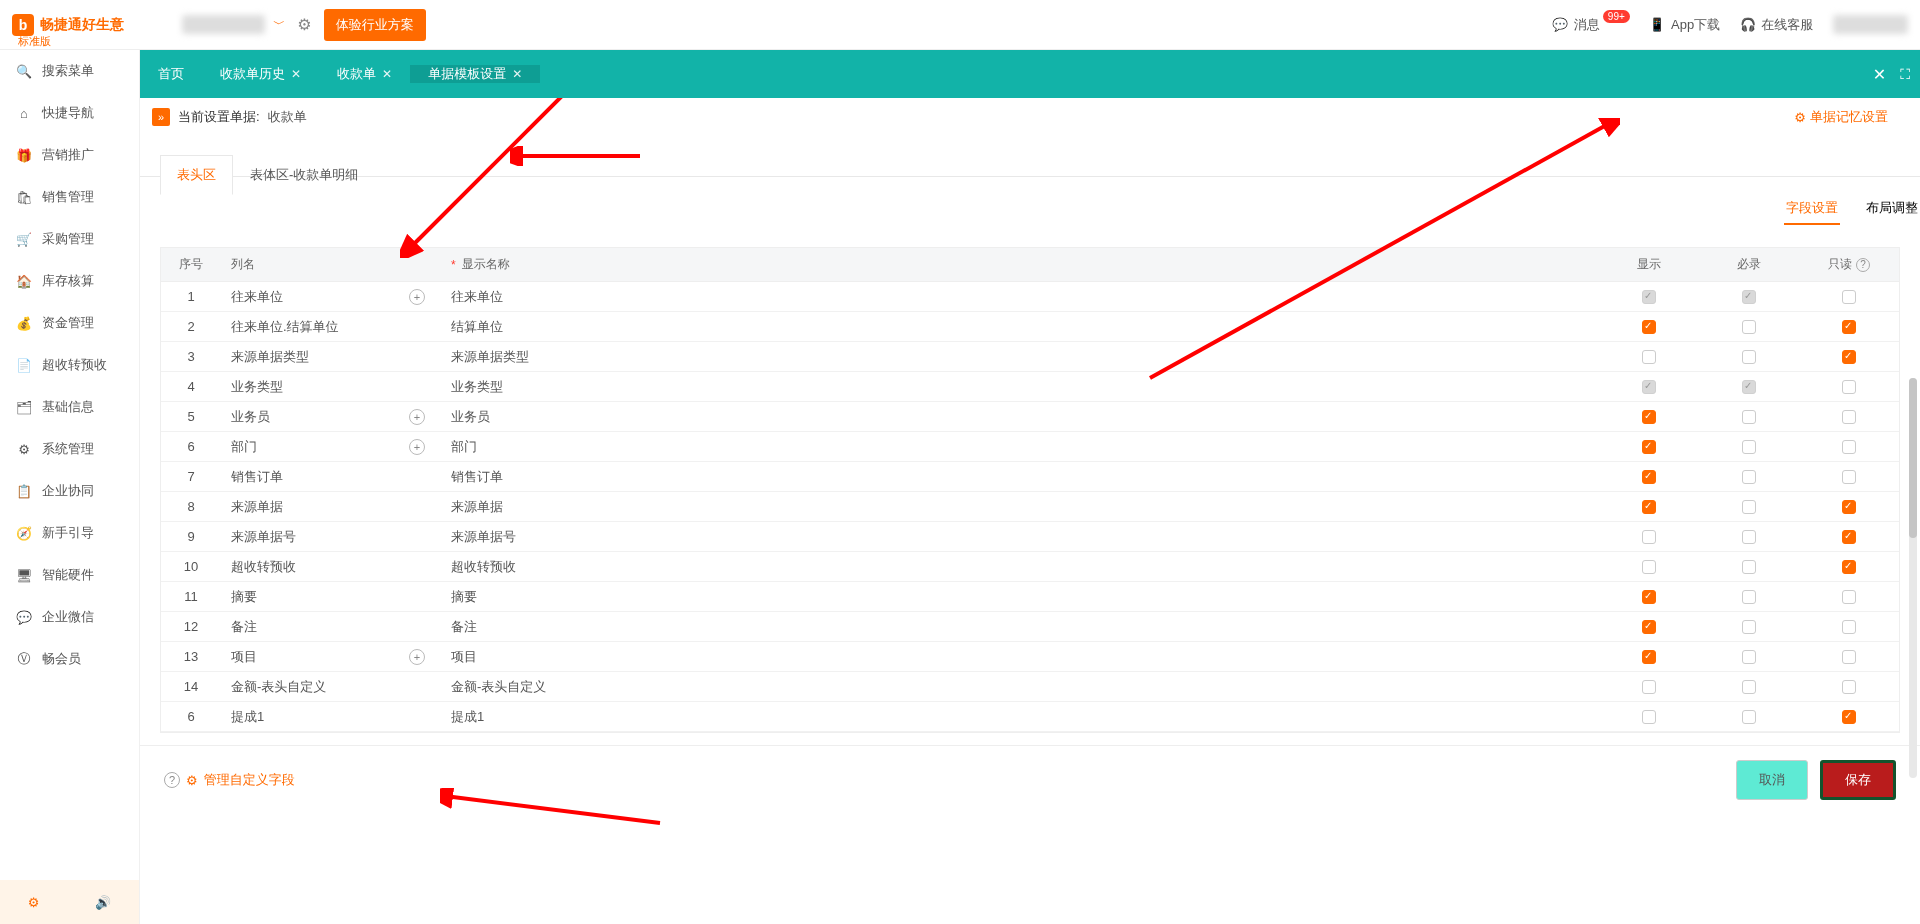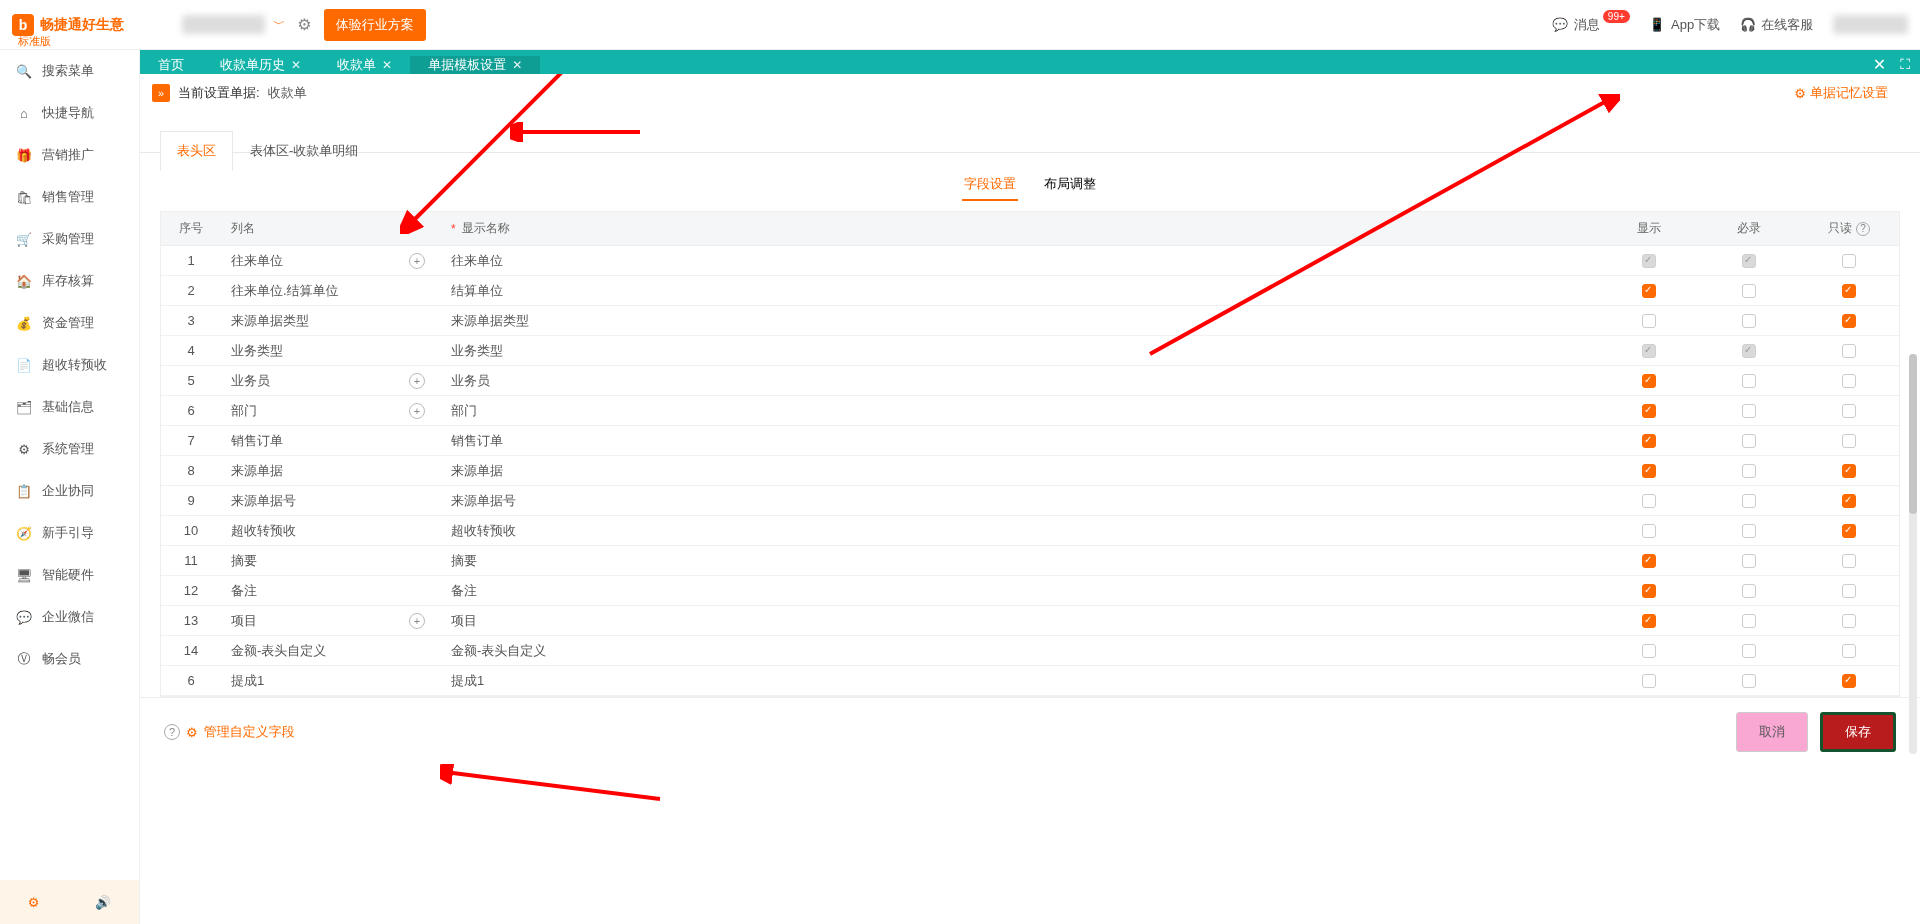--- a/index.html
+++ b/index.html
@@ -18,56 +18,56 @@
 .top-right { margin-left:auto; display:flex; align-items:center; gap:20px; color:#555; }
 .top-right .item { display:flex; align-items:center; gap:5px; font-size:13px; cursor:pointer; }
 .badge { background:#ff3b30; color:#fff; border-radius:9px; font-size:10px; padding:1px 5px; margin-left:-2px; position:relative; top:-8px; }
 .body { flex:1; display:flex; min-height:0; }
 .sidebar { width:140px; border-right:1px solid #f0f0f0; background:#fff; display:flex; flex-direction:column; }
 .sidebar-list { flex:1; overflow:auto; }
 .side-item { display:flex; align-items:center; gap:10px; padding:12px 16px; color:#555; cursor:pointer; font-size:13px; }
 .side-icon { width:16px; text-align:center; color:#555; }
 .sidebar-bottom { height:44px; background:#fff4e8; display:flex; align-items:center; justify-content:space-around; color:#ff6a00; }
 .main { flex:1; display:flex; flex-direction:column; min-width:0; }
-.tabs { height:24px; background:#12b3a8; display:flex; align-items:flex-end; color:#fff; }
+.tabs { height:48px; background:#12b3a8; display:flex; align-items:center; color:#fff; }
 .tab { display:flex; align-items:center; padding:0 18px; cursor:pointer; font-size:13px; gap:6px; }
 .tab.active { background:#0e9e94; }
 .tab .x { font-size:12px; opacity:.9; }
 .tabs-right { margin-left:auto; display:flex; align-items:center; padding:0 10px; gap:14px; }
 .content { flex:1; overflow:auto; padding:0; position:relative; }
 .notice-bar { display:flex; align-items:center; padding:10px 12px; gap:8px; font-size:13px; }
 .notice-handle { background:#ff6a00; color:#fff; width:18px; height:18px; display:inline-flex; align-items:center; justify-content:center; border-radius:2px; font-size:11px; }
 .memory-link { margin-left:auto; color:#ff6a00; display:flex; align-items:center; gap:4px; cursor:pointer; padding-right:20px; }
 .area-tabs { display:flex; border-bottom:1px solid #e8e8e8; padding:0 20px; }
 .area-tab { padding:10px 16px; cursor:pointer; color:#555; border:1px solid transparent; border-bottom:none; position:relative; top:19px; }
 .area-tab.active { color:#ff6a00; border-color:#e8e8e8; background:#fff; border-bottom:1px solid #fff; }
-.inner-tabs { display:flex; justify-content:center; gap:24px; padding:16px 0 10px; }
+.inner-tabs { display:flex; justify-content:flex-end; gap:24px; padding:16px 0 10px; }
 .inner-tab { padding:6px 2px; cursor:pointer; color:#000000; }
 .inner-tab.active { color:#ff6a00; border-bottom:2px solid #ff6a00; }
-.table-wrap { margin:0 20px; border:1px solid #eee; }
+.table-wrap { margin:12px 20px; border:1px solid #eee; }
 .thead, .trow { display:grid; grid-template-columns: 60px 220px 1fr 100px 100px 100px; align-items:center; }
 .thead { background:#f5f6f7; color:#666; font-size:12px; height:34px; border-bottom:1px solid #eee; }
 .thead .cell { padding:0 10px; display:flex; align-items:center; gap:4px; }
 .req-star { color:#ff3b30; margin-right:2px; }
 .trow { height:30px; border-bottom:1px solid #f1f1f1; font-size:13px; }
 .trow .cell { padding:0 10px; display:flex; align-items:center; gap:6px; color:#555; }
 .cell.center { justify-content:center; }
 .plus-circle { width:16px; height:16px; border:1px solid #bbb; border-radius:50%; display:inline-flex; align-items:center; justify-content:center; font-size:11px; color:#888; margin-left:auto; margin-right:6px; cursor:pointer; }
 .chk { width:14px; height:14px; border-radius:3px; display:inline-block; border:1px solid #ccc; position:relative; }
 .chk.on { background:#ff6a00; border-color:#ff6a00; }
 .chk.on::after { content:"✓"; color:#fff; font-size:10px; position:absolute; left:1px; top:-1px; }
 .chk.dis { background:#eee; border-color:#ddd; }
 .chk.dis.on { background:#d9d9d9; border-color:#d0d0d0; }
 .chk.dis.on::after { color:#999; }
 .footer { display:flex; align-items:center; padding:14px 24px; border-top:1px solid #eee; gap:10px; background:#fff; }
 .footer-left { color:#ff6a00; display:flex; align-items:center; gap:6px; cursor:pointer; }
 .footer-left .q { width:16px;height:16px;border:1px solid #aaa;border-radius:50%;display:inline-flex;align-items:center;justify-content:center;font-size:11px;color:#888; }
 .footer-right { margin-left:auto; display:flex; gap:12px; }
 .btn { padding:8px 22px; border-radius:3px; cursor:pointer; font-size:13px; }
-.btn.default { background:#f9a8d4; border:1px solid #ccc; color:#555; }
+.btn.default { background:#5eead4; border:1px solid #ccc; color:#555; }
 .btn.primary { background:#b91c1c; border:3px solid #14532d; color:#fff; }
 .help-q { width:14px;height:14px;border:1px solid #aaa;border-radius:50%;display:inline-flex;align-items:center;justify-content:center;font-size:10px;color:#888; }
 .arrow { position:absolute; pointer-events:none; }
 .scroll-strip { position:absolute; right:3px; top:280px; width:8px; height:400px; background:#e8e8e8; border-radius:4px; }
 .scroll-thumb { position:absolute; right:3px; top:280px; width:8px; height:160px; background:#c5c5c5; border-radius:4px; }
 </style>
 </head>
 <body>
 
 <div class="app">

